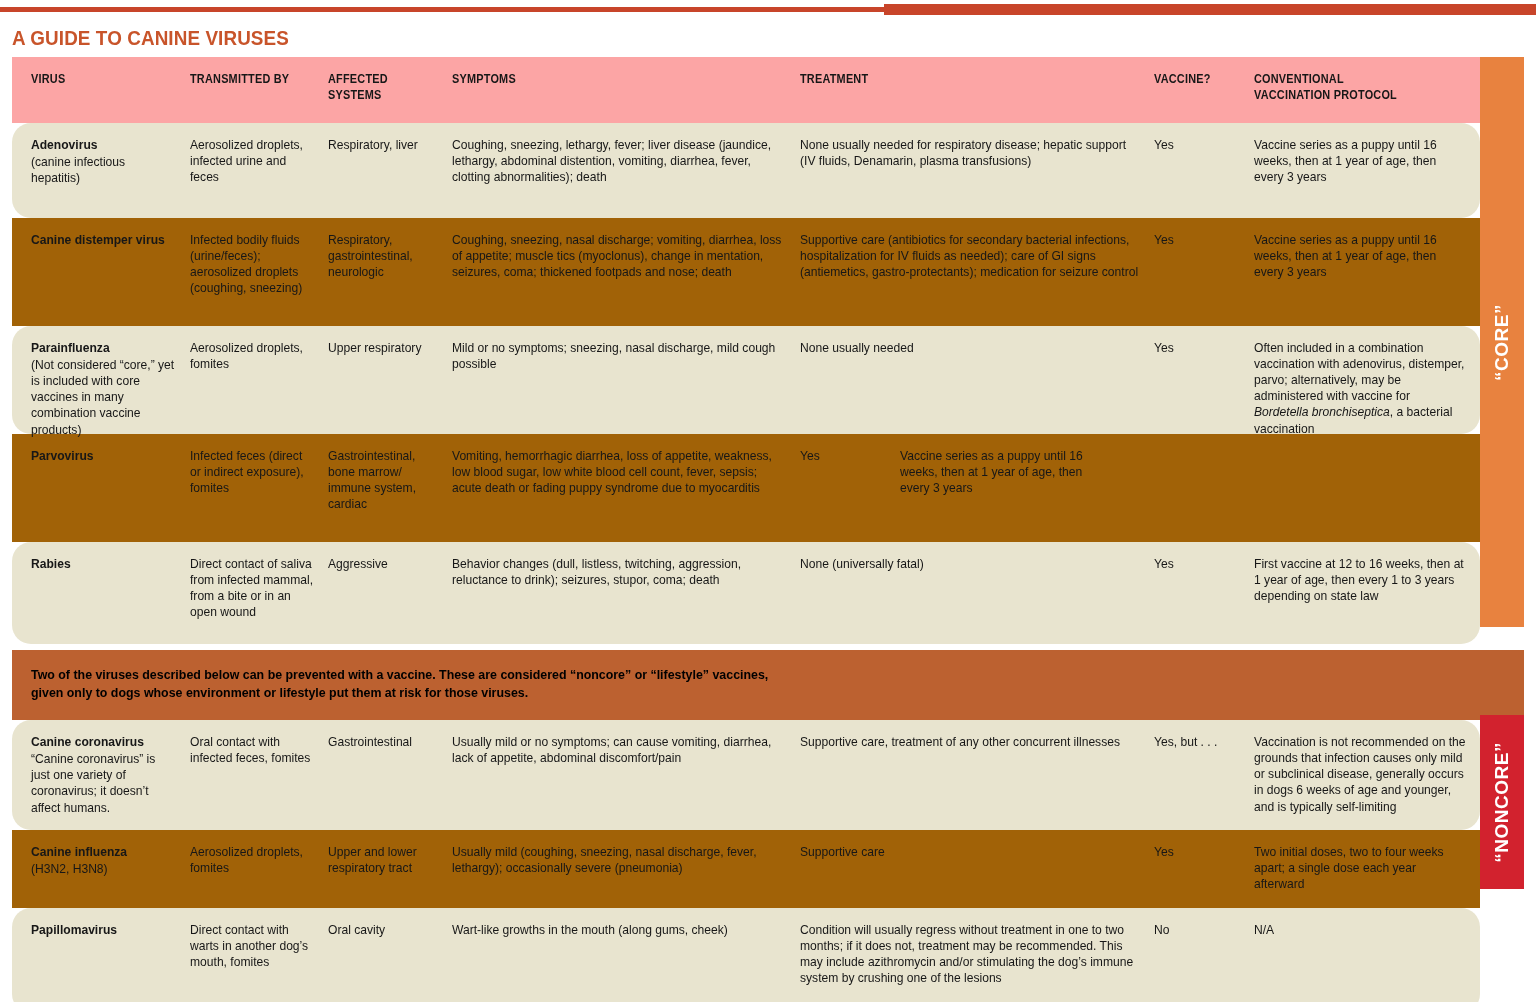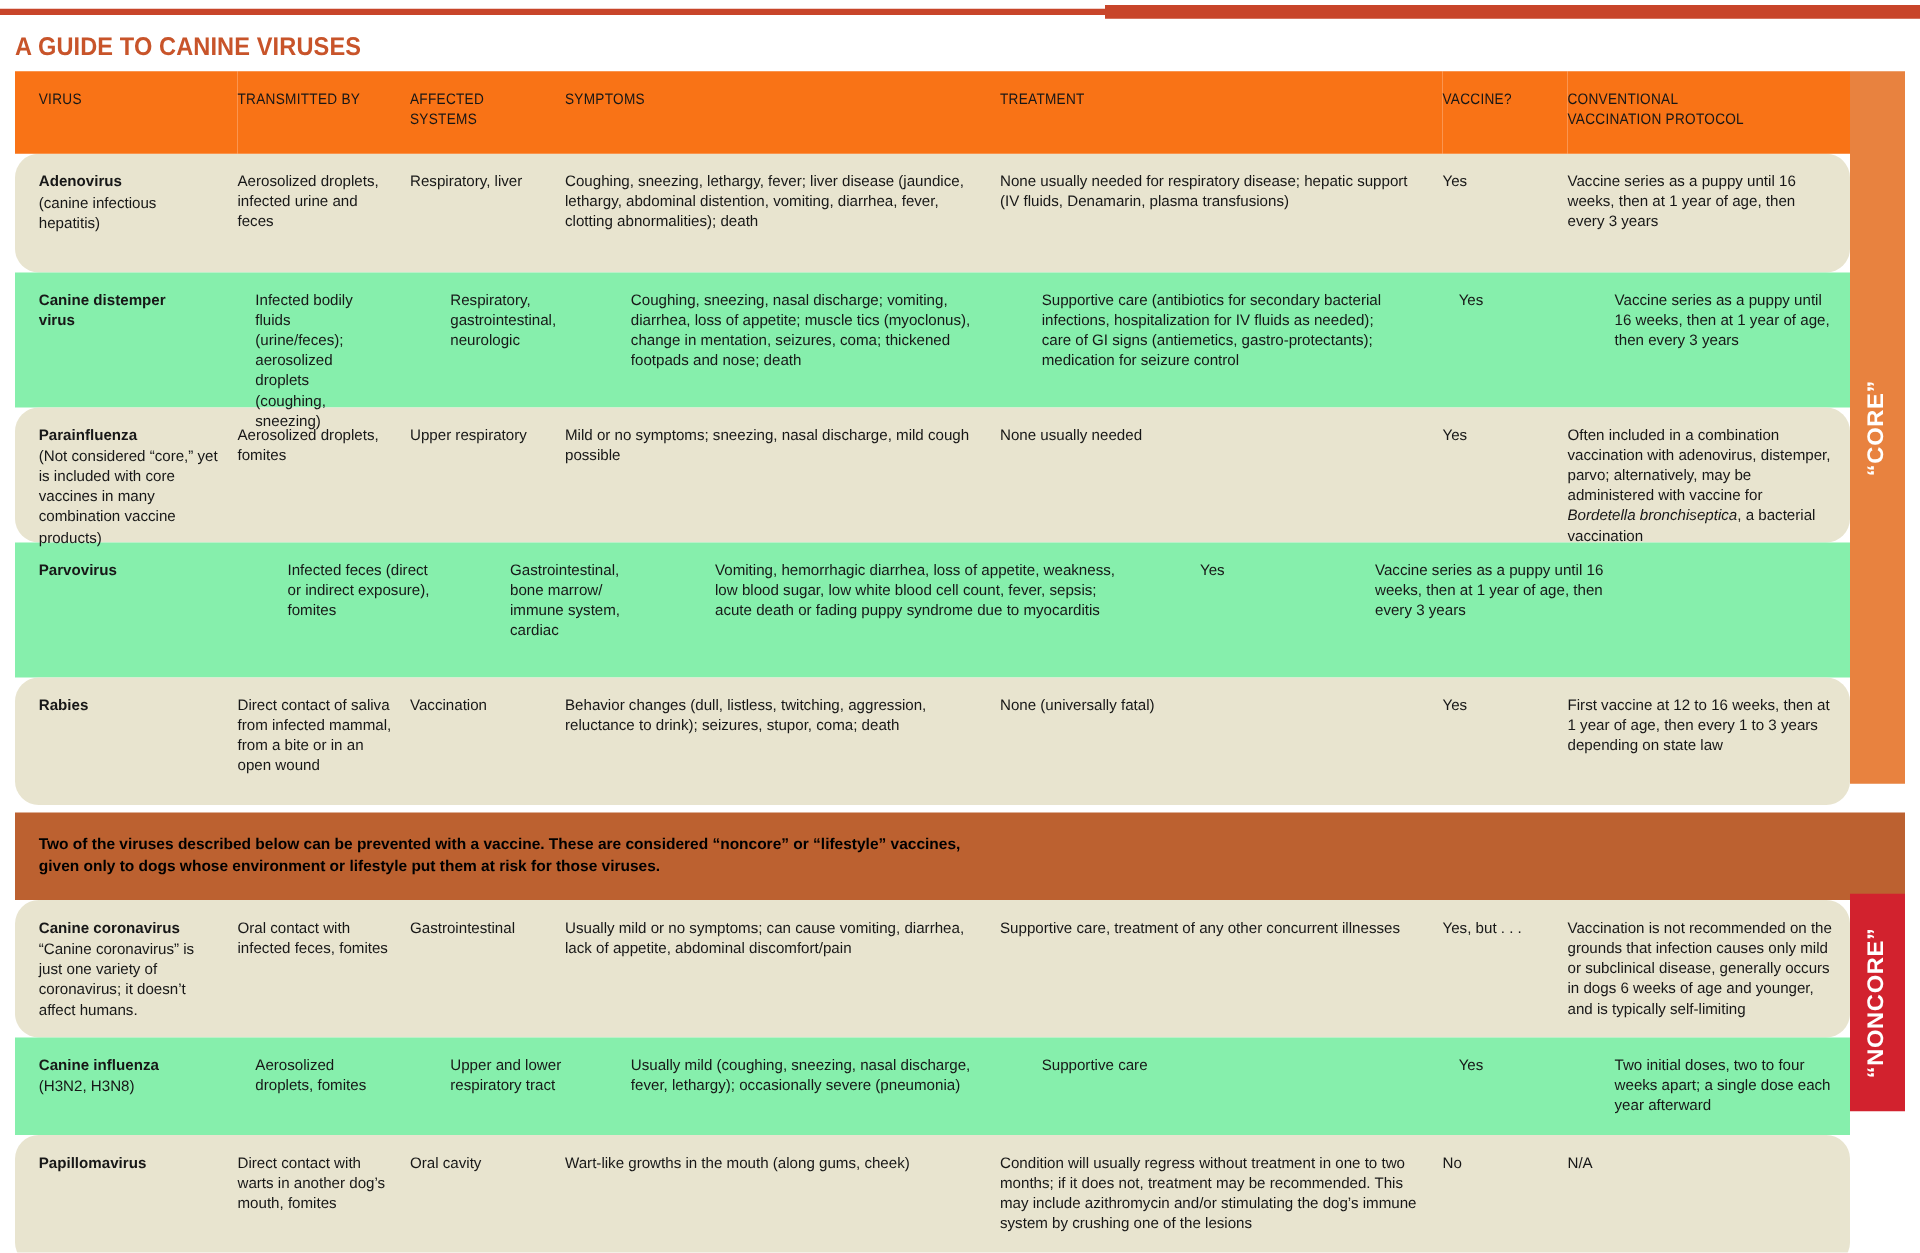--- a/index.html
+++ b/index.html
@@ -56,43 +56,43 @@
   #core-block { top: 57px; }
   #noncore-block { top: 650px; }
 
   .grid-row {
     display: flex;
     width: 1468px;
     align-items: stretch;
   }
 
   .hdr {
-    background: #f97316;
+    background: #fca5a5;
     color: #ffffff;
-    font-weight: normal;
+    font-weight: bold;
     font-size: 11.8px;
     letter-spacing: 0.25px;
     line-height: 1.18;
     padding-top: 20px;
     padding-bottom: 20px;
     min-height: 57px;
     text-transform: uppercase;
     transform: none;
   }
   .hdr span { display: inline-block; transform: scaleX(0.9); transform-origin: left center; }
 
   .cell {
     font-size: 12.1px;
     line-height: 1.33;
     padding-top: 14px;
     padding-right: 14px;
     color: #171717;
   }
   .row-shade { background: #e8e4cf; border-radius: 19px; }
-  .row-plain { background: #86efac; gap: 40px; }
+  .row-plain { background: #a16207; }
 
   .c-virus   { width: 178px; padding-left: 19px; }
   .c-trans   { width: 138px; }
   .c-sys     { width: 124px; }
   .c-symp    { width: 348px; }
   .c-treat   { width: 354px; }
   .c-vacc    { width: 100px; }
   .c-proto   { width: 226px; }
 
   .hdr.c-virus  { padding-left: 19px; }
@@ -211,21 +211,21 @@
     <div class="cell c-vacc">Yes</div>
     <div class="cell c-proto">Vaccine series as a puppy until 16 weeks, then at 1 year of age, then every 3 years</div>
   </div>
 
   <div class="grid-row row-shade" style="height:102px">
     <div class="cell c-virus">
       <span class="vname">Rabies</span>
       <span class="vsub"></span>
     </div>
     <div class="cell c-trans">Direct contact of saliva from infected mammal, from a bite or in an open wound</div>
-    <div class="cell c-sys">Vaccination</div>
+    <div class="cell c-sys">Aggressive</div>
     <div class="cell c-symp">Behavior changes (dull, listless, twitching, aggression, reluctance to drink); seizures, stupor, coma; death</div>
     <div class="cell c-treat">None (universally fatal)</div>
     <div class="cell c-vacc">Yes</div>
     <div class="cell c-proto">First vaccine at 12 to 16 weeks, then at 1 year of age, then every 1 to 3 years depending on state law</div>
   </div>
 </div>
 
 <div class="side-tab" id="tab-core">
   <span class="vtext">“CORE”</span>
 </div>

